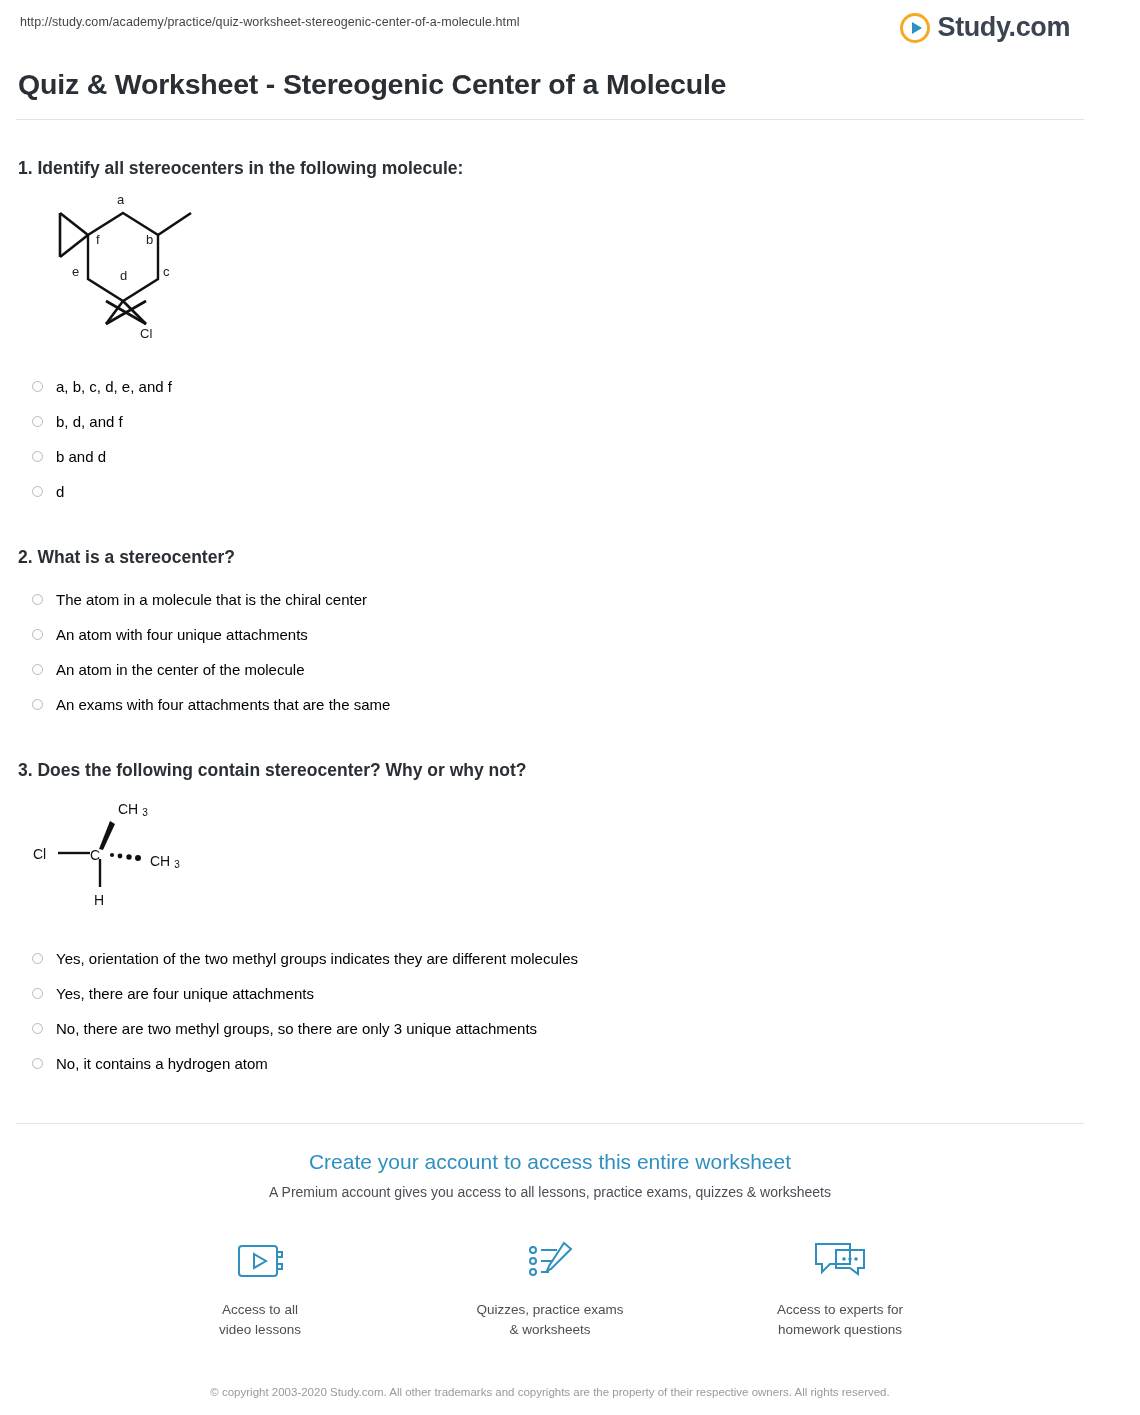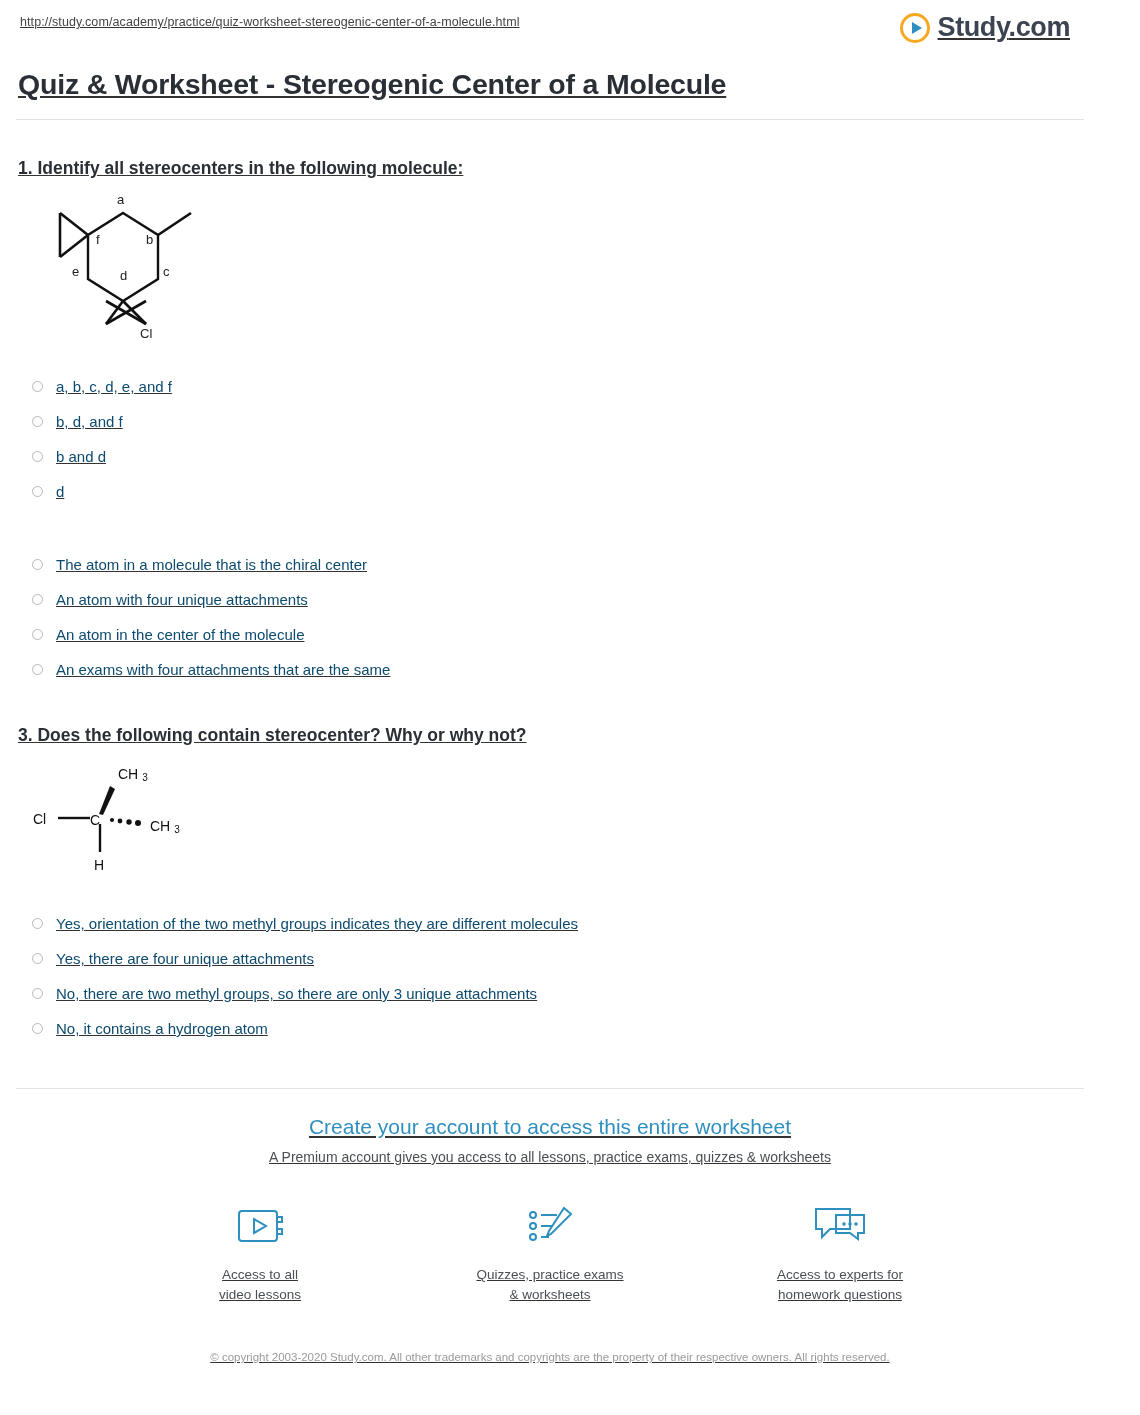--- a/index.html
+++ b/index.html
@@ -11,21 +11,20 @@
   body {
     width: 1140px;
     min-height: 1415px;
     font-family: "Liberation Sans", sans-serif;
     color: #333333;
     position: relative;
   }
   .page {
     width: 1100px;
     padding: 0 16px;
-    text-decoration: underline;
   }
   
   .topbar {
     display: flex;
     align-items: flex-start;
     justify-content: space-between;
     padding: 12px 4px 0 4px;
     height: 52px;
   }
   .url {
@@ -89,21 +88,21 @@
   }
   .answers {
     margin-top: 14px;
   }
   .answer {
     display: flex;
     align-items: center;
     gap: 13px;
     padding: 9px 0 9px 14px;
     font-size: 15px;
-    color: #0c4a6e;
+    color: #000000;
   }
   .radio {
     width: 11px;
     height: 11px;
     border-radius: 50%;
     border: 1px solid #b9b9b9;
     background: #fdfdfd;
     flex: 0 0 auto;
   }
   
@@ -224,20 +223,21 @@
         <span>b and d</span>
       </div>
       <div class="answer">
         <span class="radio"></span>
         <span>d</span>
       </div>
     </div>
   </div>
 
   <div class="question">
+    <div class="q-text">2. What is a stereocenter?</div>
     <div class="answers">
       <div class="answer">
         <span class="radio"></span>
         <span>The atom in a molecule that is the chiral center</span>
       </div>
       <div class="answer">
         <span class="radio"></span>
         <span>An atom with four unique attachments</span>
       </div>
       <div class="answer">

